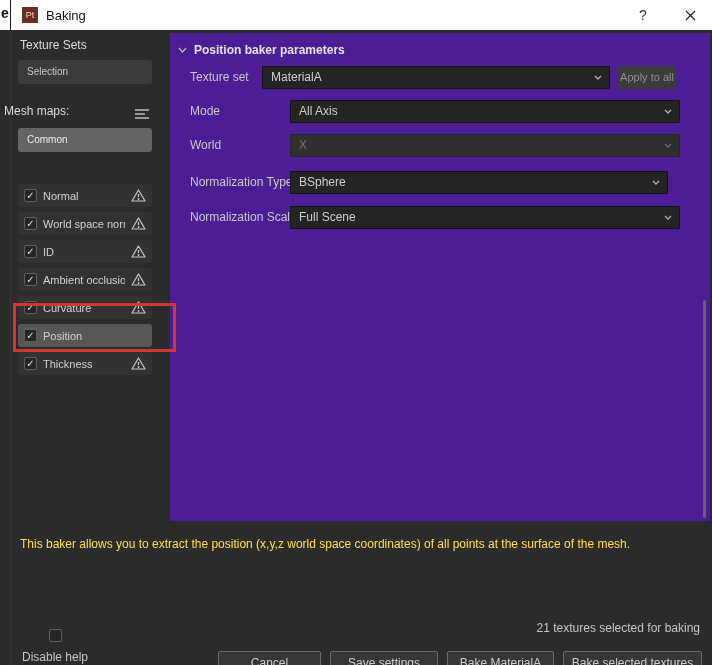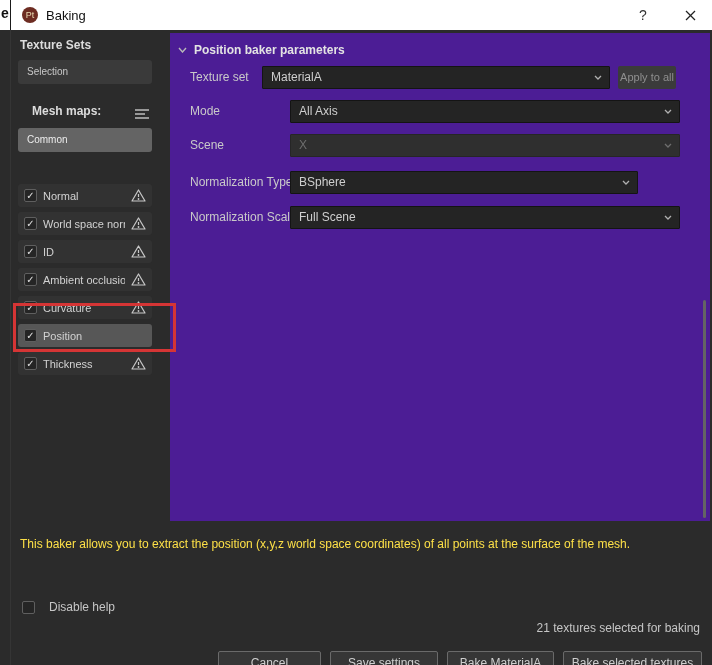--- a/index.html
+++ b/index.html
@@ -11,31 +11,31 @@
     -webkit-font-smoothing:antialiased;
   }
   .abs { position:absolute; }
 
   
   .titlebar { left:0; top:0; width:712px; height:30px; background:#ffffff; }
   .edge-line { left:10px; top:0; width:1px; height:30px; background:#1a1a1a; }
   .edge-fragment { left:1px; top:5px; width:9px; height:20px; overflow:hidden;
     color:#111; font-size:14px; font-weight:bold; }
   .app-icon { left:22px; top:7px; width:16px; height:16px; background:#6d2c22;
-    border-radius:8px; color:#e9dcb4; font-size:9px; font-weight:normal;
+    border-radius:0; color:#e9dcb4; font-size:9px; font-weight:normal;
     display:flex; align-items:center; justify-content:center; }
   .win-title { left:46px; top:8px; color:#111; font-size:13px; }
   .help-btn { left:632px; top:5px; width:22px; height:20px; color:#333;
     font-size:14px; text-align:center; line-height:20px; }
   .close-btn { left:678px; top:4px; width:24px; height:22px;
     display:flex; align-items:center; justify-content:center; }
 
   
   .side-divider { left:10px; top:30px; width:1px; height:635px; background:rgba(255,255,255,0.05); }
-  .section-label { color:#dcdcdc; font-size:12px; font-weight:bold; }
+  .section-label { color:#dcdcdc; font-size:12px; font-weight:normal; }
   .side-btn { left:18px; width:134px; height:24px; border-radius:3px;
     color:#c8c8c8; font-size:10px; line-height:24px; padding-left:9px; }
   .selection-btn { top:60px; background:#3a3a3a; }
   .common-btn { top:128px; background:#646464; color:#ededed; }
   .sort-icon { left:134px; top:106px; }
 
   .mm-row { left:18px; width:134px; height:23px; border-radius:3px;
     background:#323232; display:flex; align-items:center; padding:0 6px; gap:6px; }
   .mm-row.selected { background:#575757; }
   .mm-label { color:#d2d2d2; font-size:11px; white-space:nowrap; overflow:hidden; flex:1 1 auto; }
@@ -61,21 +61,21 @@
   .dd .chev { position:absolute; right:7px; top:8px; }
   .dd.disabled { background:#2f2f2f; border-color:#262626; color:#6e6e6e; }
   .apply-btn { position:absolute; left:448px; width:58px; height:23px; background:#3b3b3b;
     border-radius:2px; color:#8f8f8f; font-size:11px; text-align:center; line-height:23px; }
 
   .scrollbar-handle { left:703px; top:300px; width:3px; height:218px;
     background:#646464; border-radius:2px; }
 
   
   .help-text { left:20px; top:537px; width:670px; color:#fde047; font-size:12px; }
-  .disable-help { left:22px; top:600px; display:flex; align-items:center; gap:14px; }
+  .disable-help { left:22px; top:629px; display:flex; align-items:center; gap:8px;flex-direction:column; }
   .disable-help .lbl { color:#c6c6c6; font-size:12px; }
   .status-text { right:12px; top:621px; color:#c6c6c6; font-size:12px; }
 
   .bottom-btn { top:651px; height:28px; background:#363636; border:1px solid #6a6a6a;
     border-radius:2px; color:#cfcfcf; font-size:12px; text-align:center; padding-top:4px; }
 </style>
 </head>
 <body>
 
 <div class="abs titlebar"></div>
@@ -89,21 +89,21 @@
     <line x1="1" y1="1" x2="10" y2="10" stroke="#222" stroke-width="1.3"></line>
     <line x1="10" y1="1" x2="1" y2="10" stroke="#222" stroke-width="1.3"></line>
   </svg>
 </div>
 
 <div class="abs side-divider"></div>
 
 <div class="abs section-label" style="left:20px;top:38px">Texture Sets</div>
 <div class="abs side-btn selection-btn">Selection</div>
 
-<div class="abs section-label" style="left:32px;top:104px">Mesh maps:</div>
+<div class="abs section-label" style="left:4px;top:104px">Mesh maps:</div>
 <div class="abs sort-icon">
   <svg width="16" height="12" viewBox="0 0 16 12">
     <line x1="1" y1="2" x2="15" y2="2" stroke="#c8c8c8" stroke-width="1.4"></line>
     <line x1="1" y1="6" x2="11" y2="6" stroke="#c8c8c8" stroke-width="1.4"></line>
     <line x1="1" y1="10" x2="15" y2="10" stroke="#c8c8c8" stroke-width="1.4"></line>
   </svg>
 </div>
 
 <div class="abs side-btn common-btn">Common</div>
 
@@ -200,30 +200,30 @@
   <div class="apply-btn" style="top:33px">Apply to all</div>
 
   <div class="p-label" style="top:67px">Mode</div>
   <div class="dd" style="left:120px;top:67px;width:390px">
     <span>All Axis</span>
     <svg class="chev" width="8" height="5" viewBox="0 0 8 5">
         <polyline points="1,1 4,4 7,1" fill="none" stroke="#b0b0b0" stroke-width="1.3"></polyline>
       </svg>
   </div>
 
-  <div class="p-label" style="top:101px">Scene</div>
+  <div class="p-label" style="top:101px">World</div>
   <div class="dd disabled" style="left:120px;top:101px;width:390px">
     <span>X</span>
     <svg class="chev" width="8" height="5" viewBox="0 0 8 5">
         <polyline points="1,1 4,4 7,1" fill="none" stroke="#6e6e6e" stroke-width="1.3"></polyline>
       </svg>
   </div>
 
   <div class="p-label" style="top:138px">Normalization Type</div>
-  <div class="dd" style="left:120px;top:138px;width:348px">
+  <div class="dd" style="left:120px;top:138px;width:378px">
     <span>BSphere</span>
     <svg class="chev" width="8" height="5" viewBox="0 0 8 5">
         <polyline points="1,1 4,4 7,1" fill="none" stroke="#b0b0b0" stroke-width="1.3"></polyline>
       </svg>
   </div>
 
   <div class="p-label" style="top:173px">Normalization Scale</div>
   <div class="dd" style="left:120px;top:173px;width:390px">
     <span>Full Scene</span>
     <svg class="chev" width="8" height="5" viewBox="0 0 8 5">

